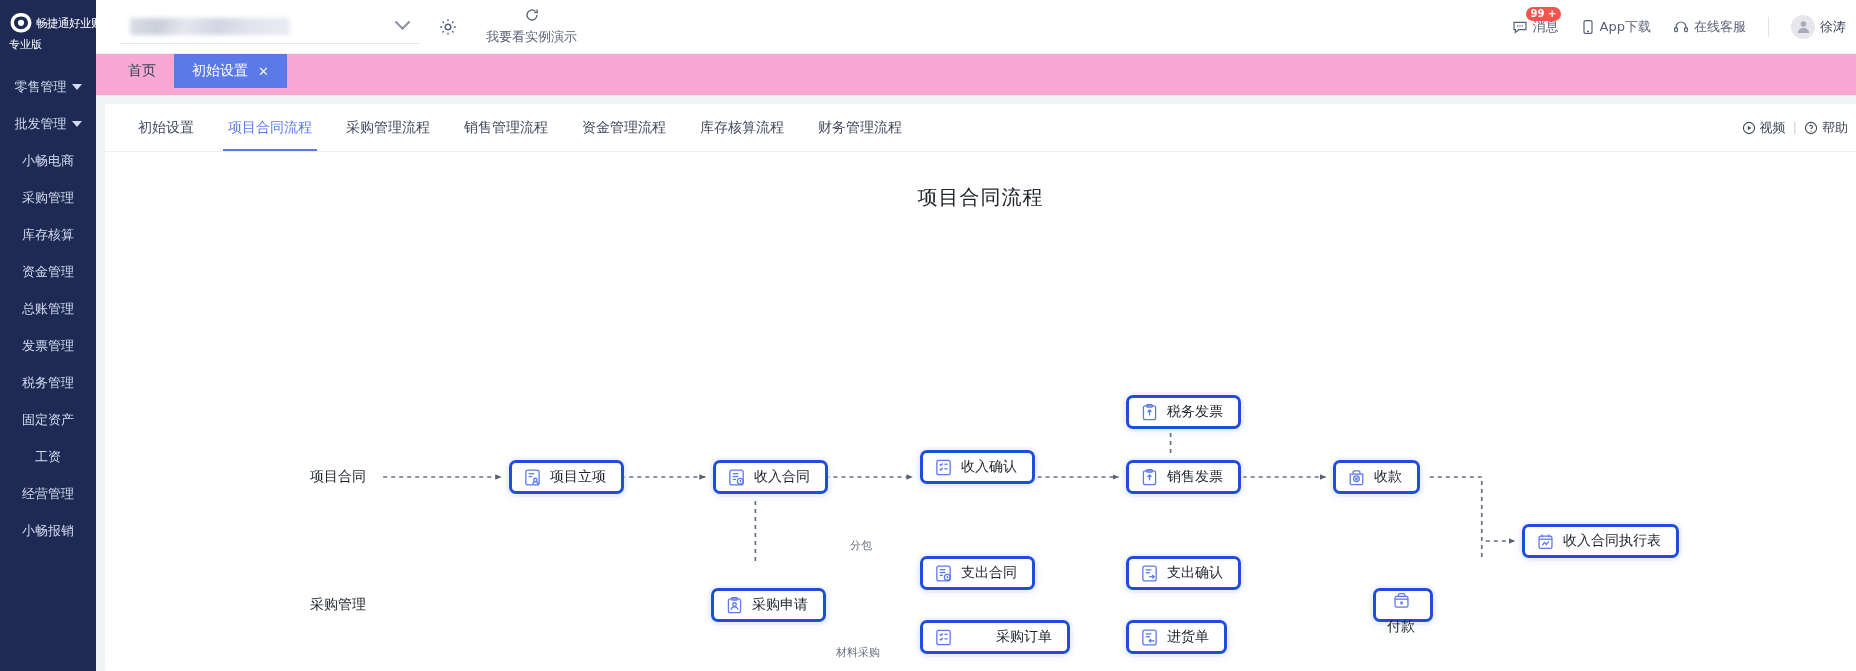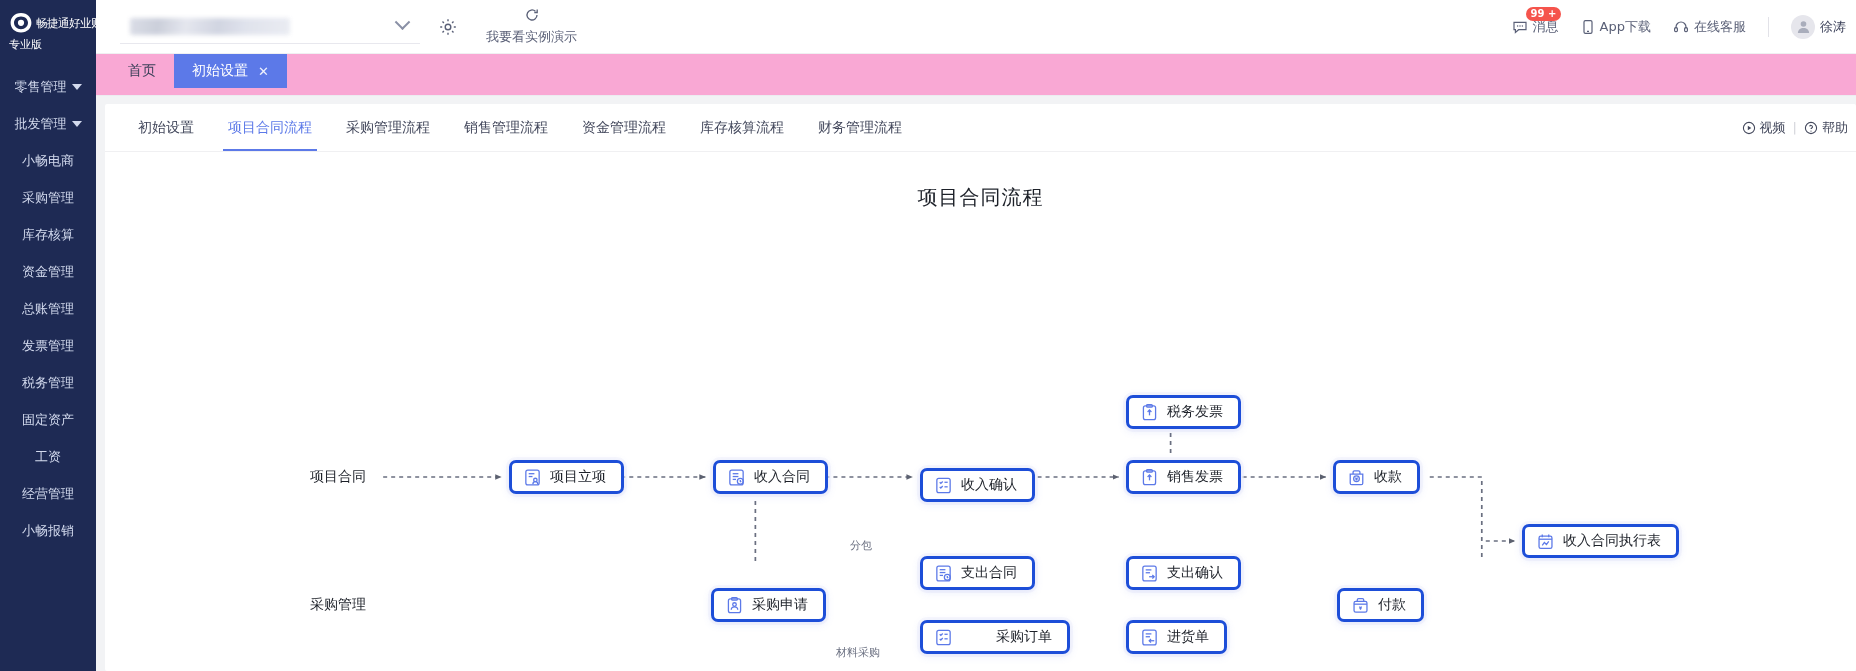--- a/index.html
+++ b/index.html
@@ -395,21 +395,21 @@
                 <line x1="6" y1="6" x2="12" y2="6"></line>
                   <line x1="6" y1="9" x2="12" y2="9"></line>
                 <line x1="6" y1="12" x2="9.5" y2="12"></line>
                   <circle cx="14" cy="14" r="3.1"></circle>
                 <path d="M14 12.6v1.5l1 .7"></path>
               </svg>
             </span>
             <span>收入合同</span>
           </div>
 
-          <div class="node" style="left:815px; top:247px;font-family:Liberation Serif, serif;">
+          <div class="node" style="left:815px; top:229px;font-family:Liberation Serif, serif;">
             <span class="ic">
               <svg width="19" height="19" viewBox="0 0 20 20" fill="none" stroke="#5c79e8" stroke-width="1.35">
                 <rect x="3" y="2.6" width="14" height="14.8" rx="2"></rect>
                 <path d="M6 6.6l1.2 1.2 2-2"></path>
                   <line x1="11" y1="6.6" x2="14.4" y2="6.6"></line>
                 <path d="M6 11.4l1.2 1.2 2-2"></path>
                   <line x1="11" y1="11.4" x2="14.4" y2="11.4"></line>
               </svg>
             </span>
             <span>收入确认</span>
@@ -522,21 +522,21 @@
                 <rect x="3" y="2.2" width="14" height="15.6" rx="2"></rect>
                 <line x1="6" y1="6.2" x2="12" y2="6.2"></line>
                   <line x1="6" y1="9.2" x2="10.5" y2="9.2"></line>
                 <path d="M15 13.4H9.8"></path>
                   <path d="M11.6 11.6L9.7 13.4l1.9 1.8"></path>
               </svg>
             </span>
             <span>进货单</span>
           </div>
 
-          <div class="node" style="left:1232px; top:367px;">
+          <div class="node" style="left:1268px; top:367px;flex-direction:column;">
             <span class="ic">
               <svg width="19" height="19" viewBox="0 0 20 20" fill="none" stroke="#5c79e8" stroke-width="1.35">
                 <rect x="3.2" y="5.6" width="13.6" height="11.4" rx="1.8"></rect>
                 <path d="M3.2 8.6h13.6"></path>
                 <path d="M6.6 5.6V4.2a1.4 1.4 0 0 1 1.4-1.4h4a1.4 1.4 0 0 1 1.4 1.4v1.4"></path>
                 <path d="M8.8 11.2l1.2 1.4 1.2-1.4M10 12.6v1.8M8.9 13.1h2.2"></path>
               </svg>
             </span>
             <span>付款</span>
           </div>

